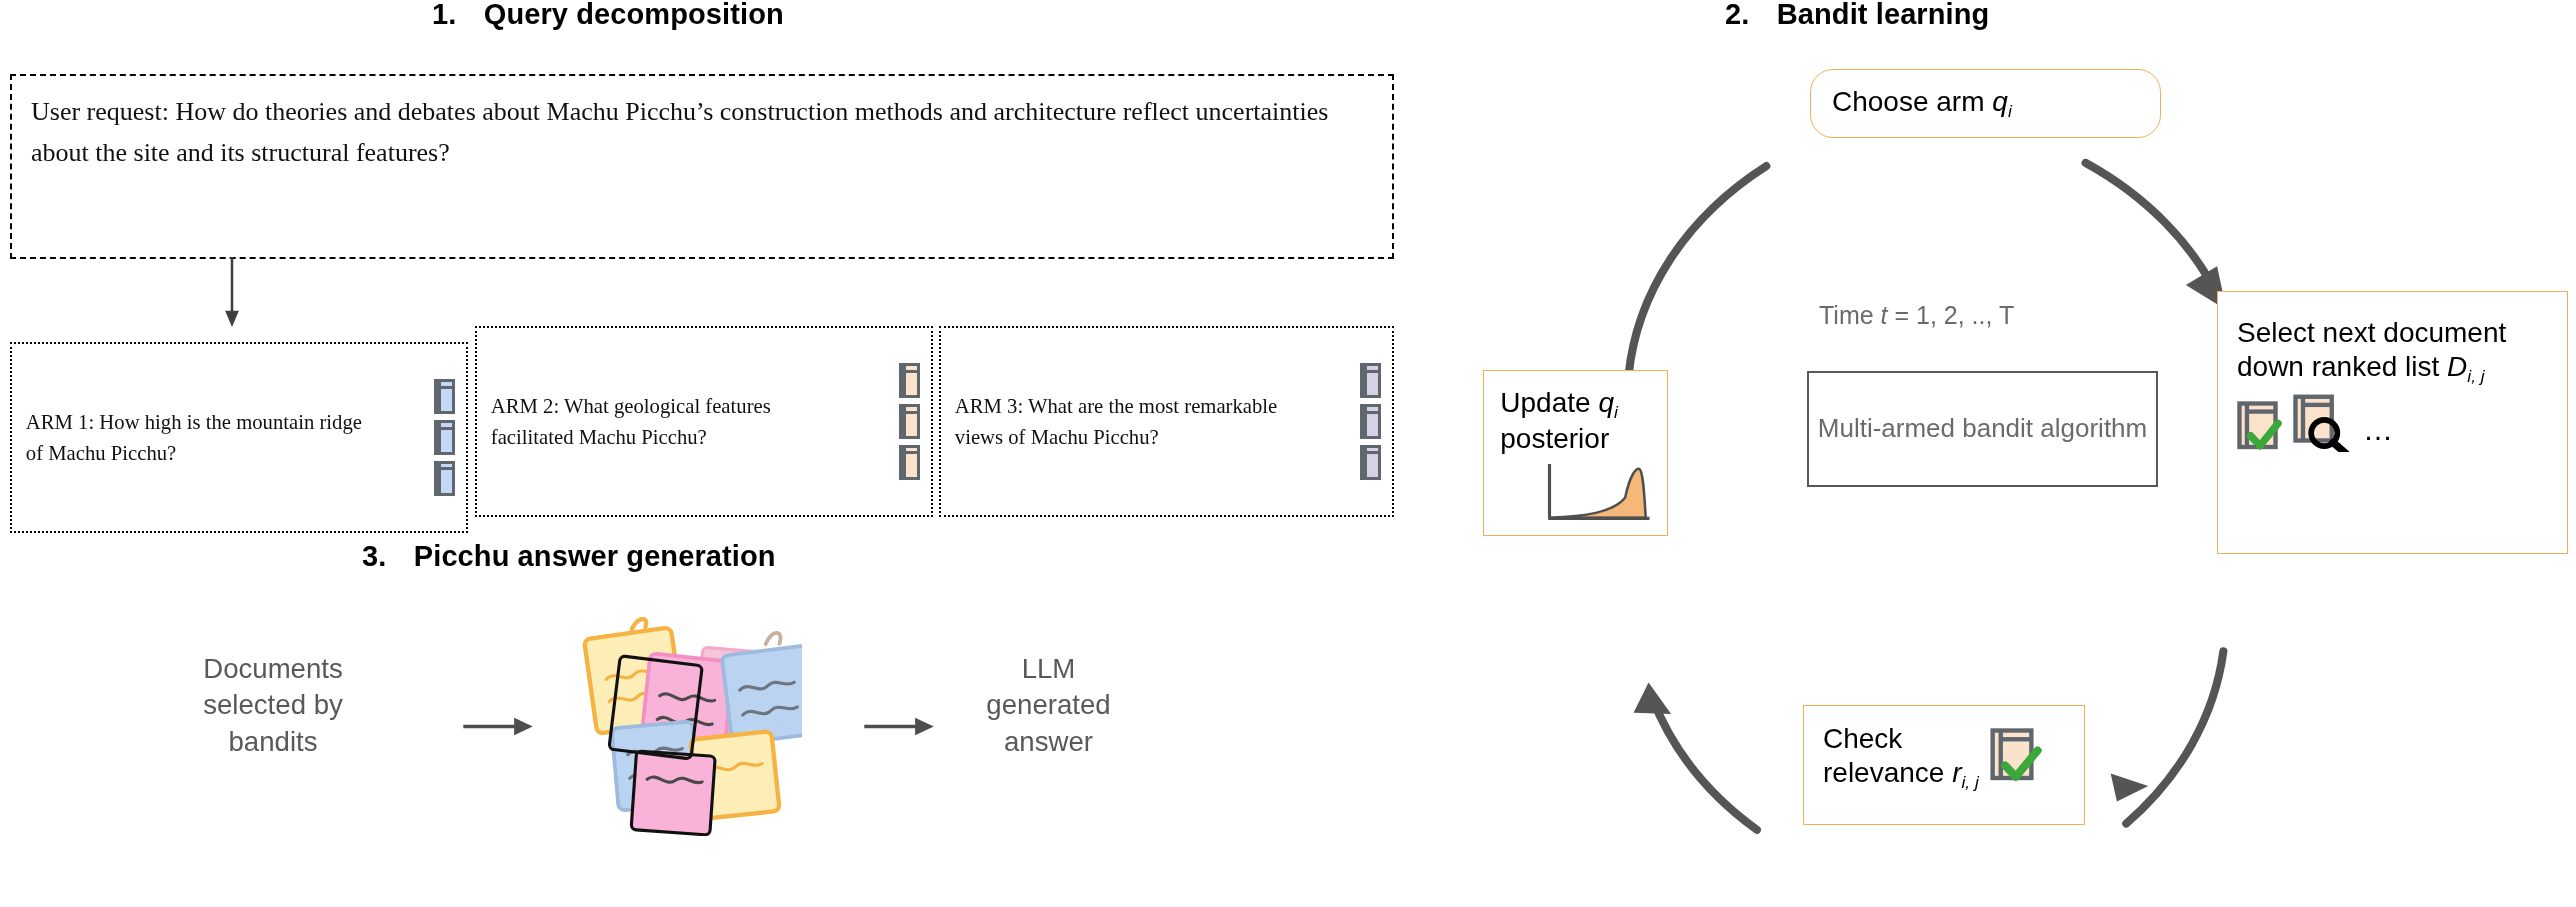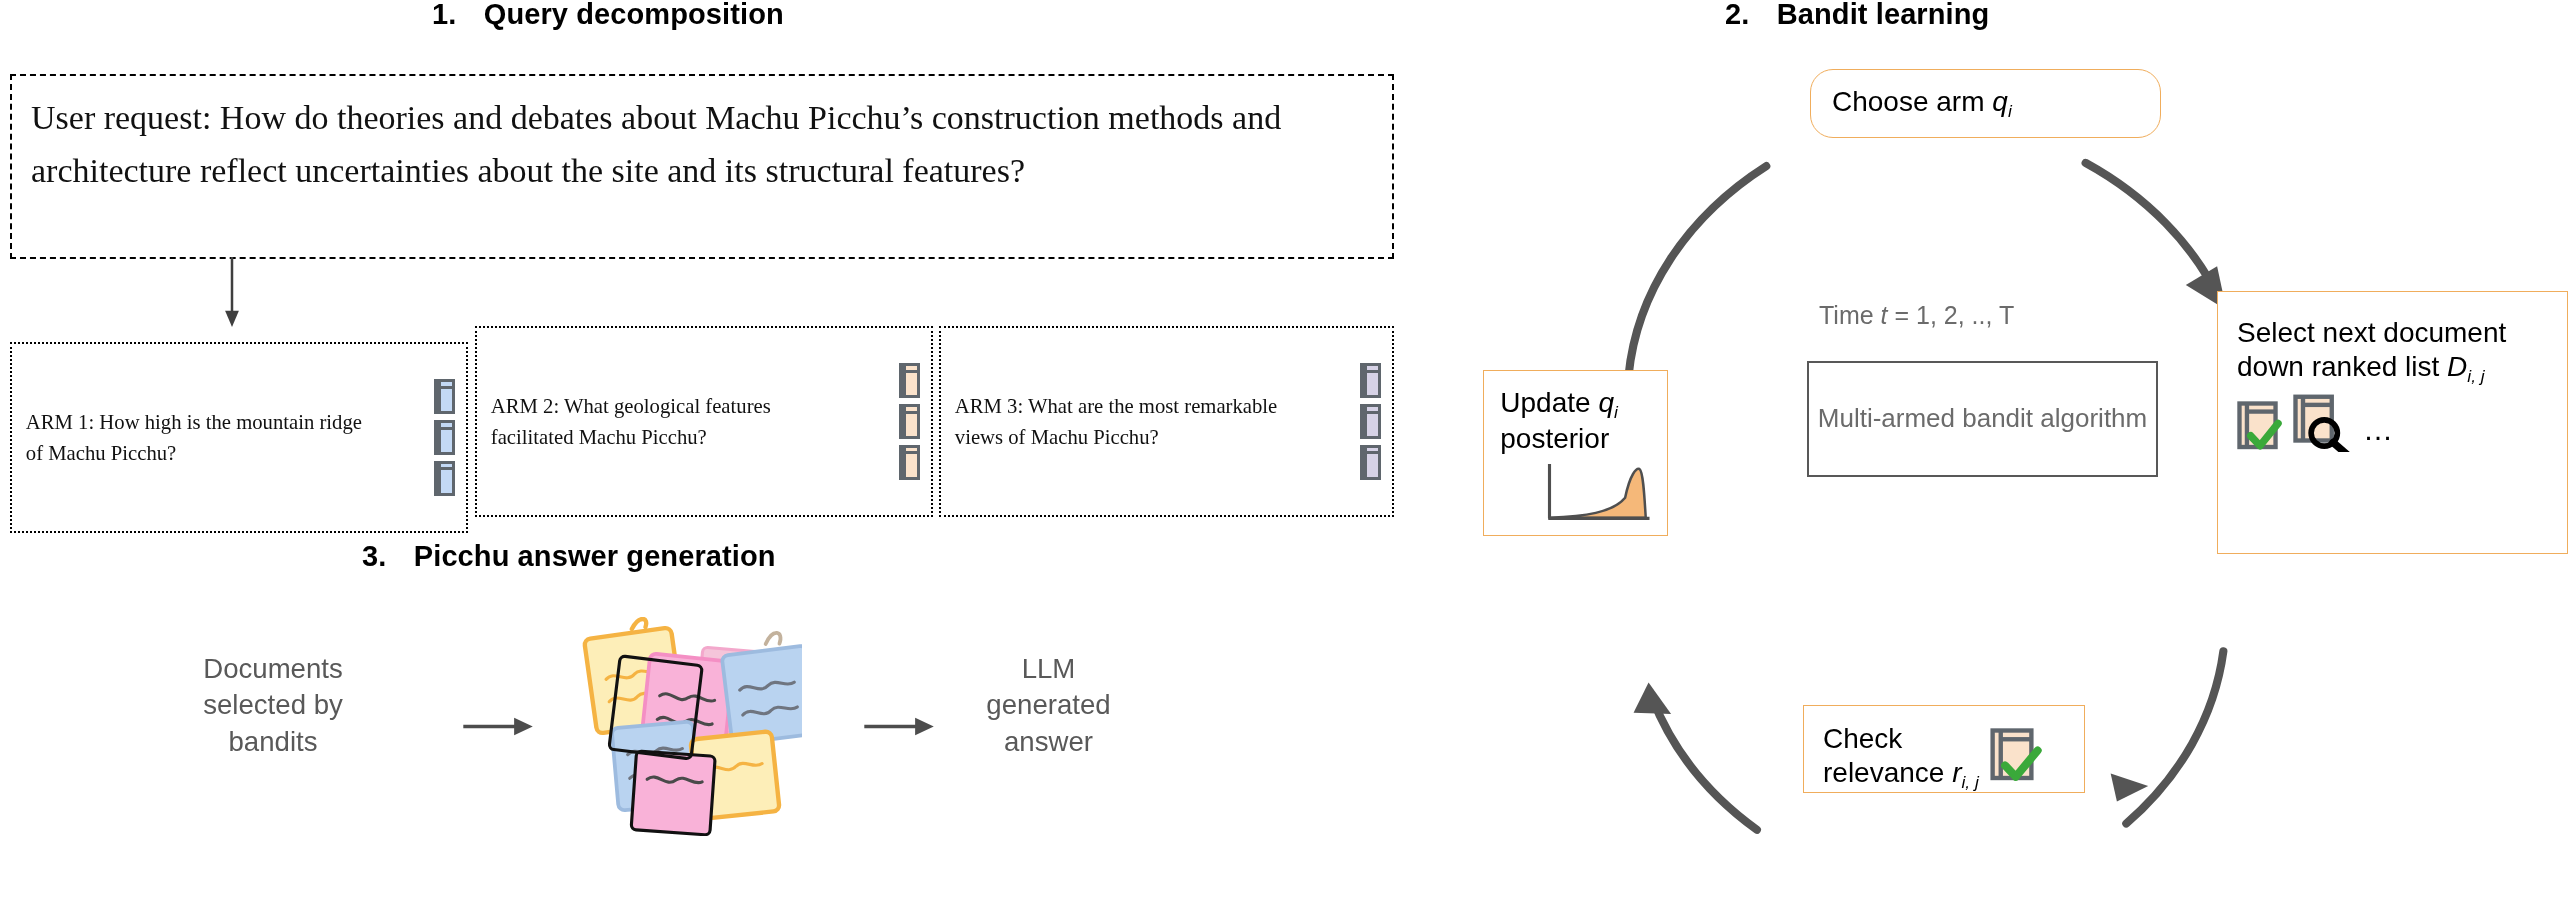--- a/index.html
+++ b/index.html
@@ -6,21 +6,21 @@
   body{width:2576px;height:908px;position:relative;overflow:hidden;
        font-family:"Liberation Sans", sans-serif;color:#000;}
   .abs{position:absolute;}
   
   .sec-title{font-weight:bold;font-size:29px;letter-spacing:0.1px;white-space:nowrap;
              font-family:"Liberation Sans", sans-serif;}
   .sec-num{font-weight:bold;font-size:29px;}
   .title-row{display:flex;align-items:baseline;gap:27.6px;}
   
   .user-box{border:2.5px dashed #000;box-sizing:border-box;}
-  .user-text{font-family:"Liberation Serif", serif;font-size:34px;line-height:1.55;
+  .user-text{font-family:"Liberation Serif", serif;font-size:26px;line-height:1.55;
              color:#111;padding:16.3px 19px 0 19px;}
   .arm-box{border:2.5px dotted #000;box-sizing:border-box;display:flex;
            align-items:center;justify-content:space-between;padding:10px 11.3px 10px 13.8px;}
   .arm-text{font-family:"Liberation Serif", serif;font-size:20.7px;line-height:1.45;color:#111;}
   .doc-col{display:flex;flex-direction:column;gap:5.6px;flex:0 0 auto;margin-left:6.3px;}
   .doc{width:21px;height:35px;box-sizing:border-box;border:3.1px solid #5f666d;
        position:relative;background:#fff;}
   .doc i{position:absolute;inset:0;display:block;}
   .doc i:before{content:"";position:absolute;left:0;top:0;bottom:0;width:3.8px;background:#5f666d;}
   .doc i:after{content:"";position:absolute;left:3.8px;right:0;top:3.8px;height:3.1px;background:#5f666d;}
@@ -220,21 +220,21 @@
       <rect x="4" y="4" width="58" height="70" fill="#fae2cb" stroke="#5f666d" stroke-width="7"></rect>
       <line x1="16" y1="6" x2="16" y2="72" stroke="#5f666d" stroke-width="7"></line>
       <line x1="16" y1="17" x2="62" y2="17" stroke="#5f666d" stroke-width="7"></line>
       <circle cx="50" cy="62" r="21" fill="none" stroke="#000" stroke-width="9"></circle>
       <line x1="64" y1="77" x2="86" y2="96" stroke="#000" stroke-width="12" stroke-linecap="round"></line>
     </svg>
     <span style="font-size:30px;line-height:.9;padding-bottom:8.8px;">…</span>
   </div>
 </div>
 
-<div class="ob" style="left:1803px;top:705px;width:282px;height:88px;padding:16.3px 0 0 19px;">
+<div class="ob" style="left:1803px;top:705px;width:282px;height:120px;padding:16.3px 0 0 19px;">
   <div style="display:flex;align-items:center;gap:11.3px;">
     <div class="ob-t">
       <span style="display:block;">Check</span>
       <span style="display:block;white-space:nowrap;">relevance <i class="it">r</i><span class="sub">i, j</span></span>
     </div>
     <svg width="54" height="60" viewBox="0 0 86 96">
       <rect x="4" y="4" width="62" height="76" fill="#fae2cb" stroke="#5f666d" stroke-width="7"></rect>
       <line x1="17" y1="6" x2="17" y2="78" stroke="#5f666d" stroke-width="7"></line>
       <line x1="17" y1="18" x2="66" y2="18" stroke="#5f666d" stroke-width="7"></line>
       <path d="M24,60 L41,78 L76,36" fill="none" stroke="#3aa93a" stroke-width="13" stroke-linecap="round" stroke-linejoin="round"></path>
@@ -251,16 +251,16 @@
     <path d="M4,92 C60,90 105,84 125,60 C133,22 143,12 148,14 C154,18 156,60 158,92 Z" fill="#f3ab62" fill-opacity=".85" stroke="#4f4f4f" stroke-width="4" stroke-linejoin="round"></path>
     <line x1="4" y1="6" x2="4" y2="93" stroke="#4f4f4f" stroke-width="5"></line>
     <line x1="2" y1="93" x2="164" y2="93" stroke="#4f4f4f" stroke-width="5"></line>
   </svg>
 </div>
 
 <div class="abs time-lab" style="left:1819px;top:301px;">
   <span>Time </span><i class="it">t</i><span> = 1, 2, .., T</span>
 </div>
 
-<div class="mab" style="left:1807px;top:361px;width:351px;height:116px;">
+<div class="mab" style="left:1807px;top:371px;width:351px;height:116px;">
   <span>Multi-armed bandit algorithm</span>
 </div>
 
 
 </body></html>

